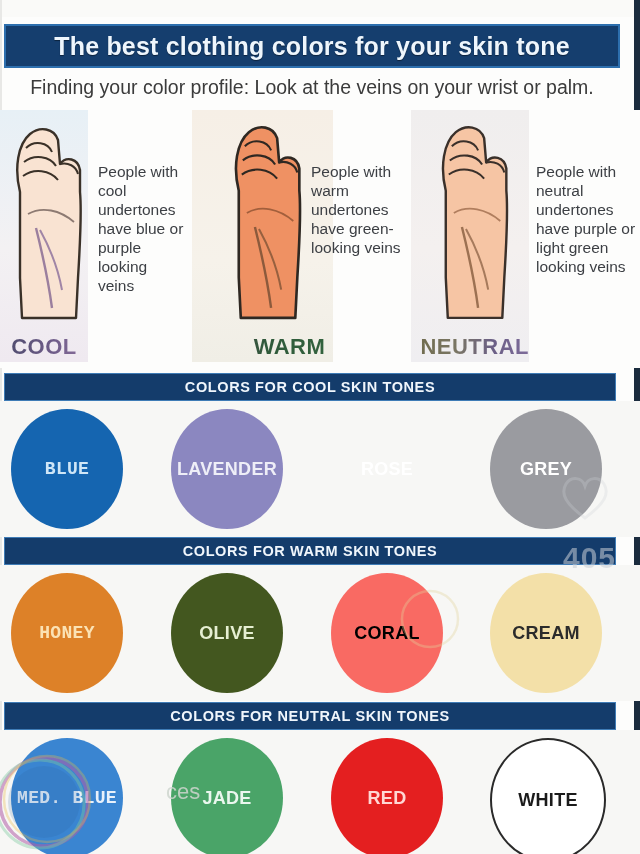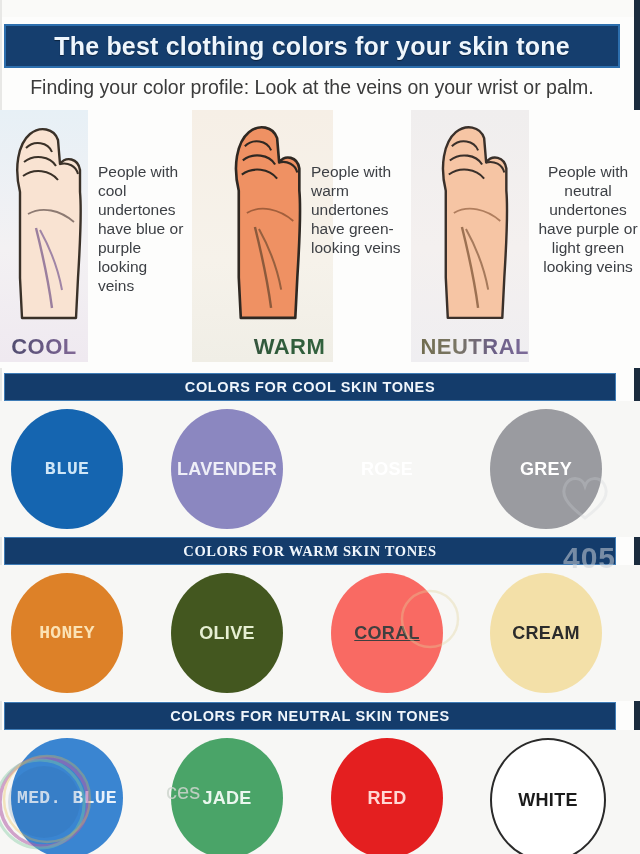--- a/index.html
+++ b/index.html
@@ -50,33 +50,33 @@
   .lbl-cool{background:linear-gradient(90deg,#4a4a6a 0%,#6b5a86 55%,#8a6f9c 100%);
             -webkit-background-clip:text;background-clip:text;color:transparent;}
   .lbl-warm{background:linear-gradient(90deg,#4a4a4a 0%,#2f5a3a 35%,#33663f 100%);
             -webkit-background-clip:text;background-clip:text;color:transparent;}
   .lbl-neutral{background:linear-gradient(90deg,#6e6a4a 0%,#7a7664 38%,#6b5f86 70%,#7d6b9a 100%);
             -webkit-background-clip:text;background-clip:text;color:transparent;text-align:right;}
 
   .blurb{position:absolute;color:#3c3f44;font-size:15.5px;line-height:19px;}
   .blurb-cool{left:98px;top:52px;width:86px;}
   .blurb-warm{left:311px;top:52px;width:96px;}
-  .blurb-neutral{left:536px;top:52px;width:104px;text-align:center;}
+  .blurb-neutral{left:536px;top:52px;width:104px;}
 
   
   .sec-banner{
     position:absolute;left:4px;width:612px;height:28px;
     background:#143c6b;border:1px solid #3f7cb6;box-sizing:border-box;
     display:flex;align-items:center;justify-content:center;
   }
   .sec-banner .t{
     color:#f0f6fc;font-size:14.5px;font-weight:bold;letter-spacing:.6px;white-space:nowrap;
   }
   #banner-cool{top:373px;}
-  #banner-warm{top:537px;font-family:Liberation Serif, serif;}
+  #banner-warm{top:537px;}
   #banner-neutral{top:702px;}
 
   
   .row{position:absolute;left:0;width:640px;height:136px;background:#f7f7f5;}
   #row-cool{top:401px;}
   #row-warm{top:565px;}
   #row-neutral{top:730px;}
 
   .swatch{
     position:absolute;top:8px;width:112px;height:120px;border-radius:50%;
@@ -179,21 +179,21 @@
     <div class="swatch s2" style="color: rgb(255, 255, 255);">ROSE</div>
     <div class="swatch s3" style="background: rgb(154, 155, 160); color: rgb(255, 255, 255);">GREY</div>
   </div>
 
   <div class="sec-banner" id="banner-warm">
     <span class="t">COLORS FOR WARM SKIN TONES</span>
   </div>
   <div class="row" id="row-warm">
     <div class="swatch s0" style="background: rgb(221, 129, 40); color: rgb(251, 226, 180);">HONEY</div>
     <div class="swatch s1" style="background: rgb(67, 87, 31); color: rgb(230, 239, 210);">OLIVE</div>
-    <div class="swatch s2" style="background: rgb(249, 106, 99); color: #404040; text-decoration: underline;">CORAL</div>
+    <div class="swatch s2" style="background: rgb(249, 106, 99); color: #000000;">CORAL</div>
     <div class="swatch s3" style="background: rgb(243, 224, 168); color: rgb(43, 43, 43);">CREAM</div>
   </div>
 
   <div class="sec-banner" id="banner-neutral">
     <span class="t">COLORS FOR NEUTRAL SKIN TONES</span>
   </div>
   <div class="row" id="row-neutral">
     <div class="swatch s0" style="background: rgb(58, 133, 209); color: rgb(232, 241, 251);">MED. BLUE</div>
     <div class="swatch s1" style="background: rgb(74, 164, 104); color: rgb(234, 247, 238);">JADE</div>
     <div class="swatch s2" style="background: rgb(228, 31, 32); color: rgb(255, 215, 212);">RED</div>

